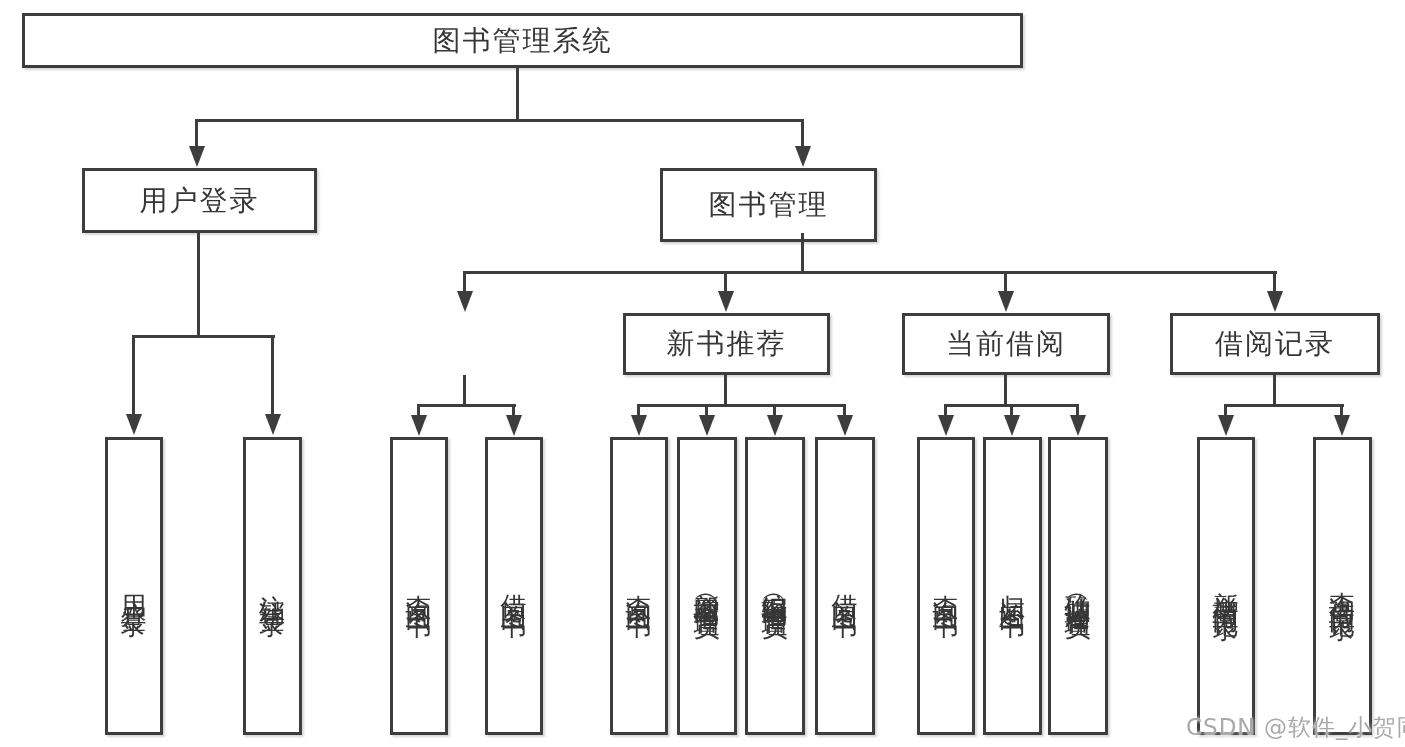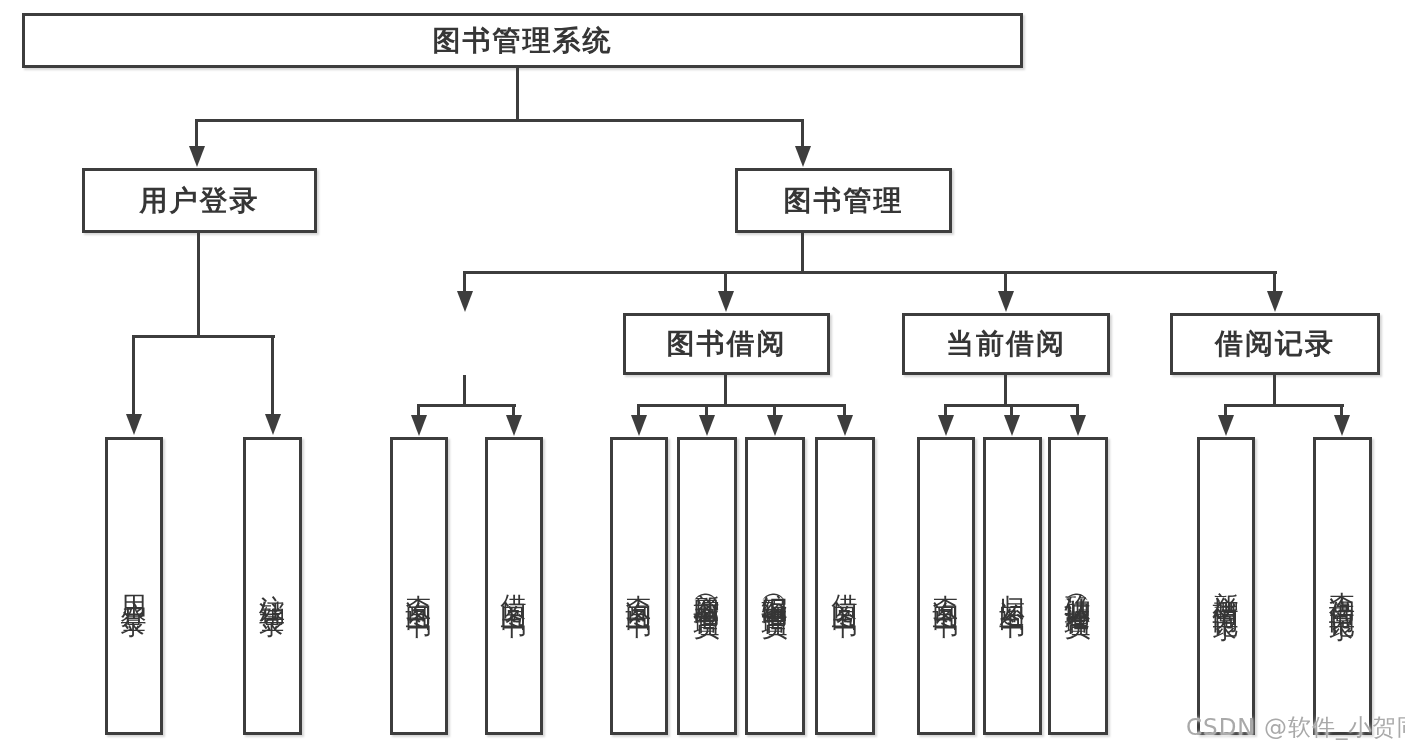--- a/index.html
+++ b/index.html
@@ -5,21 +5,21 @@
   html,body{margin:0;padding:0;background:#fff;}
   .canvas{
     position:relative;width:1405px;height:747px;background:#ffffff;
     font-family:"DejaVu Sans","Liberation Sans",sans-serif;overflow:hidden;
   }
   .box{
     position:absolute;box-sizing:border-box;border:3px solid #3d3d3d;background:#fff;
     display:flex;align-items:center;justify-content:center;color:#363636;
     box-shadow:2px 2px 2px rgba(0,0,0,0.16);
   }
-  .box.h{font-size:28px;letter-spacing:2px;white-space:nowrap;font-weight:bold;}
+  .box.h{font-size:28px;letter-spacing:2px;white-space:nowrap;}
   .box.v{top:437px;height:298px;font-size:26px;}
   .vtext{writing-mode:vertical-rl;text-orientation:mixed;letter-spacing:6px;line-height:1;}
   .vtext.mid{letter-spacing:5px;}
   .vtext.long{letter-spacing:3px;}
   .line{position:absolute;background:#3d3d3d;}
   .arrow{position:absolute;width:3px;background:#3d3d3d;}
   .arrow::after{
     content:"";position:absolute;top:100%;left:50%;transform:translateX(-50%);
     width:0;height:0;border:8px solid transparent;border-top:21px solid #3d3d3d;border-bottom:none;
   }
@@ -39,38 +39,38 @@
 
   <div class="line" style="left:516px;top:68px;width:3px;height:54px"></div>
 
   <div class="line" style="left:196px;top:119px;width:608px;height:3px"></div>
   <div class="arrow" style="left:195px;top:119px;height:27px"></div>
   <div class="arrow" style="left:801px;top:119px;height:27px"></div>
 
   <div class="box h" style="left:82px;top:168px;width:235px;height:65px">
     <span>用户登录</span>
   </div>
-  <div class="box h" style="left:735px;top:168px;width:217px;height:65px">
+  <div class="box h" style="left:660px;top:168px;width:217px;height:74px">
     <span>图书管理</span>
   </div>
 
   <div class="line" style="left:197px;top:233px;width:3px;height:104px"></div>
   <div class="line" style="left:133px;top:335px;width:142px;height:3px"></div>
   <div class="arrow" style="left:132px;top:335px;height:79px"></div>
   <div class="arrow" style="left:271px;top:335px;height:79px"></div>
 
   <div class="line" style="left:801px;top:233px;width:3px;height:41px"></div>
   <div class="line" style="left:463px;top:271px;width:814px;height:3px"></div>
   <div class="arrow" style="left:463px;top:271px;height:20px"></div>
   <div class="arrow" style="left:724px;top:271px;height:20px"></div>
   <div class="arrow" style="left:1004px;top:271px;height:20px"></div>
   <div class="arrow" style="left:1273px;top:271px;height:20px"></div>
 
   <div class="box h" style="left:623px;top:313px;width:207px;height:62px">
-    <span>图书借阅</span>
+    <span>新书推荐</span>
   </div>
   <div class="box h" style="left:1170px;top:313px;width:210px;height:62px">
     <span>借阅记录</span>
   </div>
   <div class="box h" style="left:902px;top:313px;width:208px;height:62px">
     <span>当前借阅</span>
   </div>
 
   <div class="line" style="left:463px;top:375px;width:3px;height:31px"></div>
   <div class="line" style="left:417px;top:404px;width:99px;height:3px"></div>

